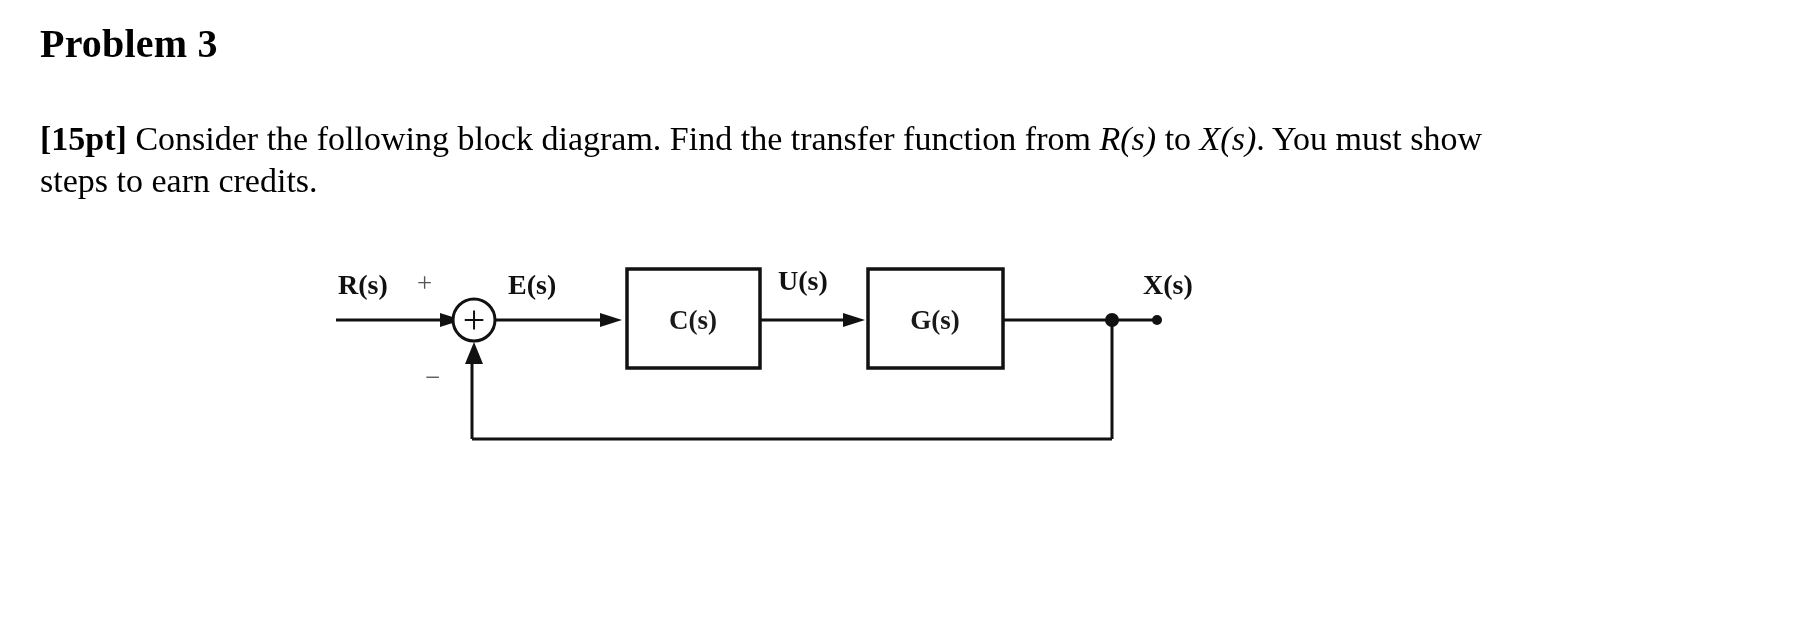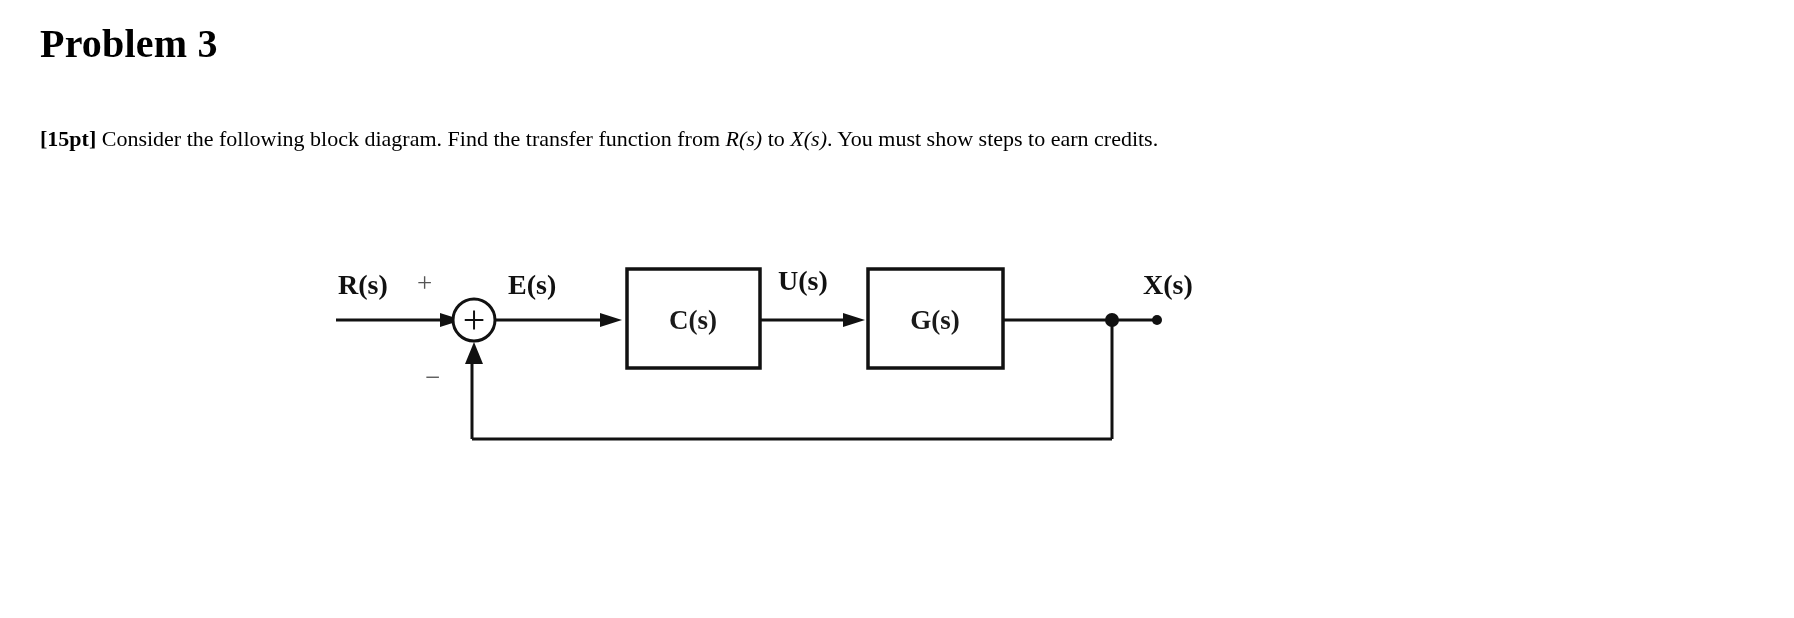--- a/index.html
+++ b/index.html
@@ -35,21 +35,21 @@
     line-height: 1.1;
     white-space: nowrap;
   }
 
   
   .prompt {
     position: absolute;
     left: 40px;
     top: 118px;
     width: 1470px;
-    font-size: 22px;
+    font-size: 34px;
     line-height: 42px;
     text-align: left;
   }
   .prompt .bold { font-weight: bold; }
   .mathvar {
     font-family: "Liberation Serif", "DejaVu Serif", serif;
     font-style: italic;
   }
 
   

